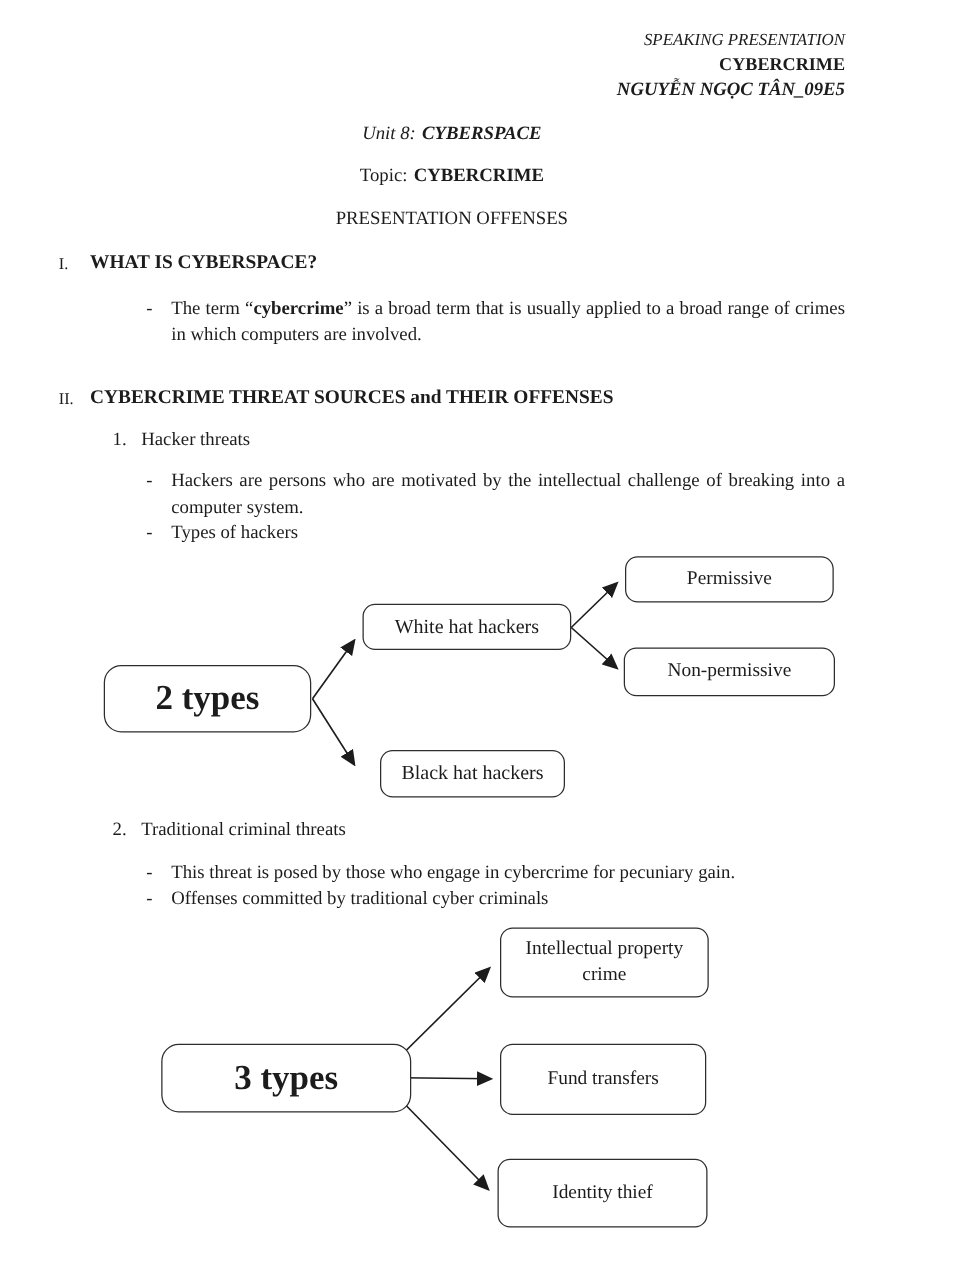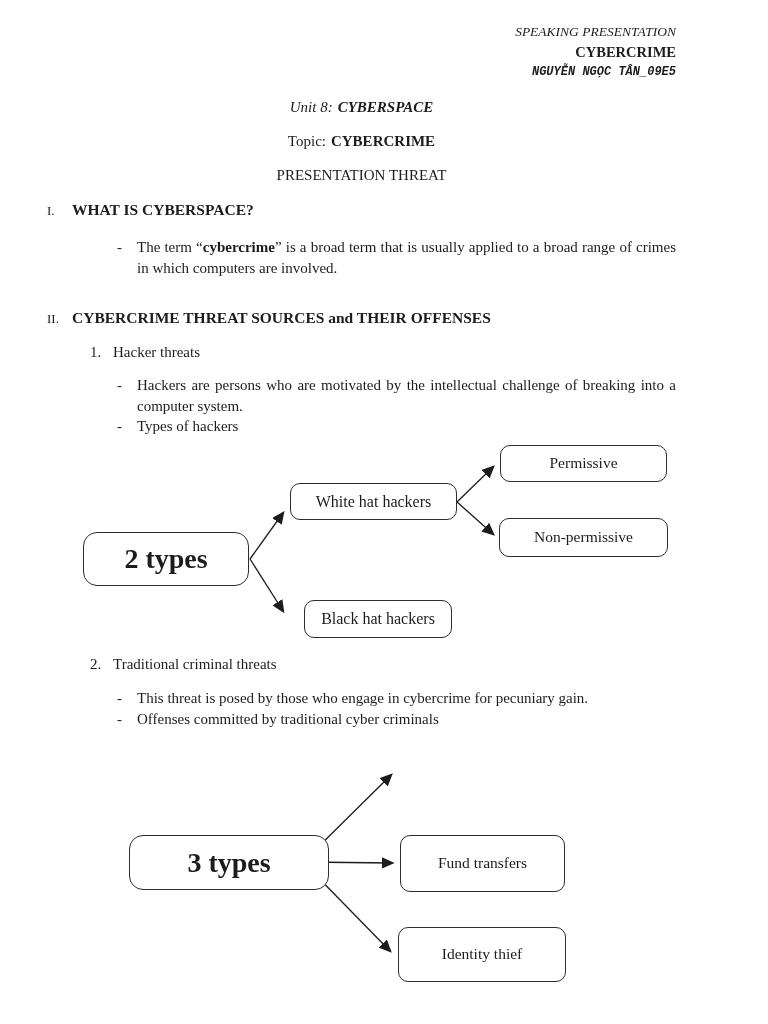--- a/index.html
+++ b/index.html
@@ -21,21 +21,21 @@
   .italic { font-style: italic; }
   .bold { font-weight: bold; }
   .bolditalic { font-weight: bold; font-style: italic; }
 
   .header {
     position: absolute; top: 22px; right: 92px;
     text-align: right; line-height: 20px; font-size: 14px;
   }
   .header .l1 { font-size: 13.5px; }
   .header .l2 { font-size: 14.5px; }
-  .header .l3 { font-size: 12px; font-family: Liberation Mono, monospace; }
+  .header .l3 { font-size: 15px; }
 
   .centerline {
     position: absolute; left: 47px; right: 92px;
     text-align: center; font-size: 15px;
   }
   .label-gap { margin-right: 5px; }
 
   .sec-heading {
     position: absolute; left: 47px; right: 92px;
     display: flex; font-size: 15.5px; font-weight: bold;
@@ -82,21 +82,21 @@
     <div class="l2 bold">CYBERCRIME</div>
     <div class="l3 bolditalic">NGUYỄN NGỌC TÂN_09E5</div>
   </div>
 
   <div class="centerline" style="top:99px">
     <span class="italic label-gap">Unit 8:</span><span class="bolditalic">CYBERSPACE</span>
   </div>
   <div class="centerline" style="top:133px">
     <span class="label-gap">Topic:</span><span class="bold">CYBERCRIME</span>
   </div>
-  <div class="centerline" style="top:167px">PRESENTATION THREAT</div>
+  <div class="centerline" style="top:167px">PRESENTATION OFFENSES</div>
 
   <div class="sec-heading" style="top:201px">
     <span class="sec-numeral">I.</span>
     <span>WHAT IS CYBERSPACE?</span>
   </div>
   <div class="bullet" style="top:237px">
     <span class="dash">-</span>
     <div class="btext justify">
       <span>The term “</span><b>cybercrime</b><span>” is a broad term that is usually applied to a broad range of crimes in which computers are involved.</span>
     </div>
@@ -152,17 +152,18 @@
     <div class="btext">Offenses committed by traditional cyber criminals</div>
   </div>
 
   <div class="diagram d2">
     <svg class="arrows" width="768" height="260">
       <line x1="303" y1="127" x2="391" y2="40" stroke="#1c1c1c" stroke-width="1.3" marker-end="url(#arr)"></line>
       <line x1="303" y1="127" x2="392" y2="128" stroke="#1c1c1c" stroke-width="1.3" marker-end="url(#arr)"></line>
       <line x1="303" y1="127" x2="390" y2="216" stroke="#1c1c1c" stroke-width="1.3" marker-end="url(#arr)"></line>
     </svg>
     <div class="dbox big" style="left:129px; top:100px; width:200px; height:55px;">3 types</div>
+    <div class="dbox" style="left:400px; top:7px; width:167px; height:56px; font-size:15.5px;">Intellectual property crime</div>
     <div class="dbox" style="left:400px; top:100px; width:165px; height:57px; font-size:15.5px;">Fund transfers</div>
     <div class="dbox" style="left:398px; top:192px; width:168px; height:55px; font-size:15.5px;">Identity thief</div>
   </div>
 
 </div>
 
 </body></html>

